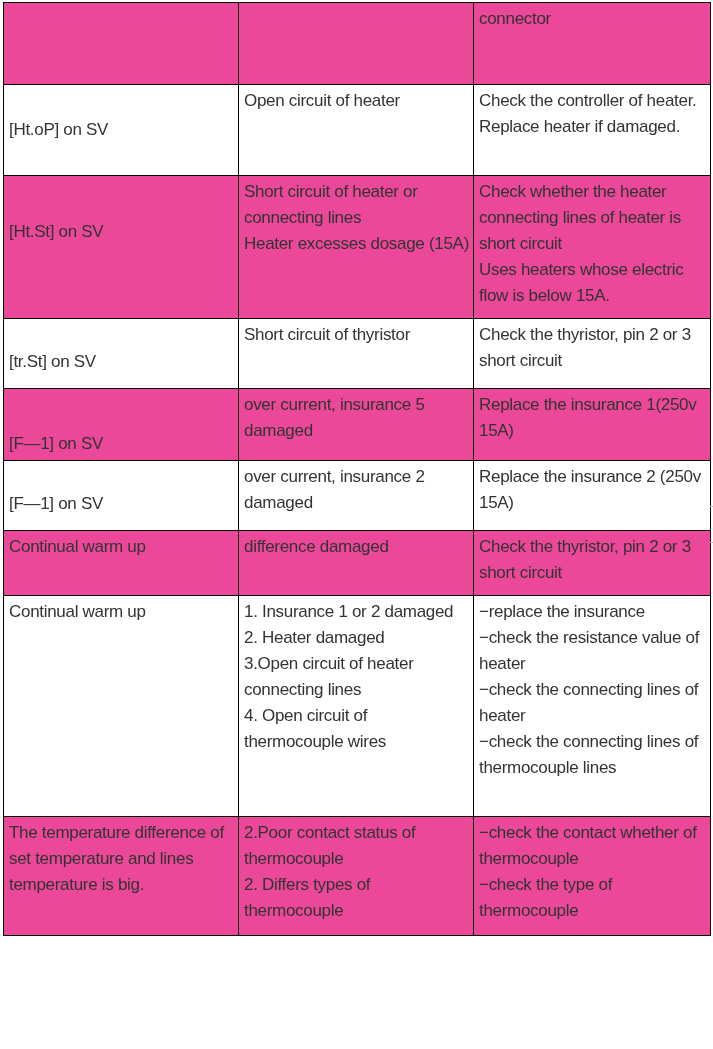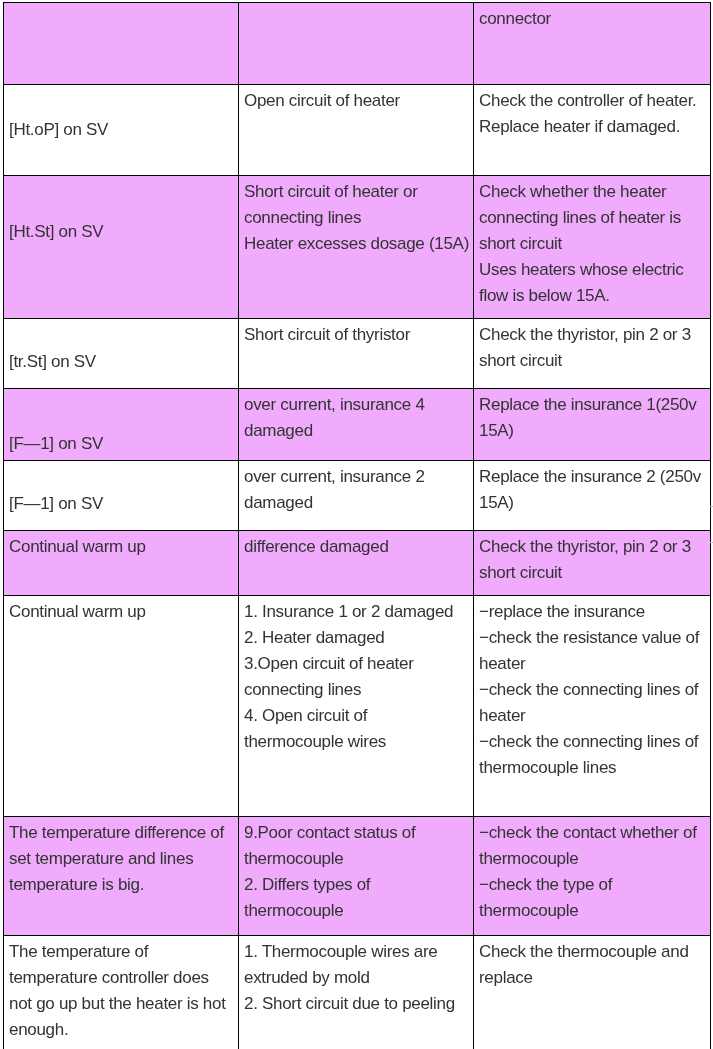--- a/index.html
+++ b/index.html
@@ -30,21 +30,21 @@
       border: 1.6px solid #000000;
       vertical-align: top;
       padding: 3px 4px 3px 5px;
       white-space: pre-line;
       word-wrap: break-word;
     }
     .troubleshoot-table td.middle {
       vertical-align: middle;
     }
     .troubleshoot-table tr.shaded td {
-      background: #f0abfc;
+      background: #ec4899;
     }
     .col1 { width: 235px; }
     .col2 { width: 235px; }
     .col3 { width: 237px; }
     .edge-mark {
       position: absolute;
       left: 710px;
       width: 3px;
       height: 1px;
       background: #bdbdbd;
@@ -77,21 +77,21 @@
       <td>Check whether the heater connecting lines of heater is short circuit
 Uses heaters whose electric flow is below 15A.</td>
     </tr>
     <tr style="height:70px">
       <td style="padding-top:30px">[tr.St] on SV</td>
       <td>Short circuit of thyristor</td>
       <td>Check the thyristor, pin 2 or 3 short circuit</td>
     </tr>
     <tr class="shaded" style="height:69px">
       <td style="padding-top:42px">[F—1]  on SV</td>
-      <td>over current, insurance 4 damaged</td>
+      <td>over current, insurance 5 damaged</td>
       <td>Replace the insurance 1(250v 15A)</td>
     </tr>
     <tr style="height:70px">
       <td style="padding-top:30px">[F—1]  on SV</td>
       <td>over current, insurance 2 damaged</td>
       <td>Replace the insurance 2 (250v 15A)</td>
     </tr>
     <tr class="shaded" style="height:65px">
       <td>Continual warm up</td>
       <td>difference damaged</td>
@@ -103,28 +103,22 @@
 2. Heater damaged
 3.Open circuit of heater connecting lines
 4. Open circuit of thermocouple wires</td>
       <td>−replace the insurance
 −check the resistance value of heater
 −check the connecting lines of heater
 −check the connecting lines of thermocouple lines</td>
     </tr>
     <tr class="shaded" style="height:119px">
       <td>The temperature difference of set temperature and lines temperature is big.</td>
-      <td>9.Poor contact status of thermocouple
+      <td>2.Poor contact status of thermocouple
 2. Differs types of thermocouple</td>
       <td>−check the contact whether of thermocouple
 −check the type of thermocouple</td>
-    </tr>
-    <tr style="height:114px">
-      <td>The temperature of temperature controller does not go up but the heater is hot enough.</td>
-      <td>1. Thermocouple wires are extruded by mold
-2. Short circuit due to peeling</td>
-      <td>Check the thermocouple and replace</td>
     </tr>
   </tbody>
 </table>
 
 <div class="edge-mark" style="top:506px"></div>
 <div class="edge-mark" style="top:542px"></div>
 
 </body></html>

